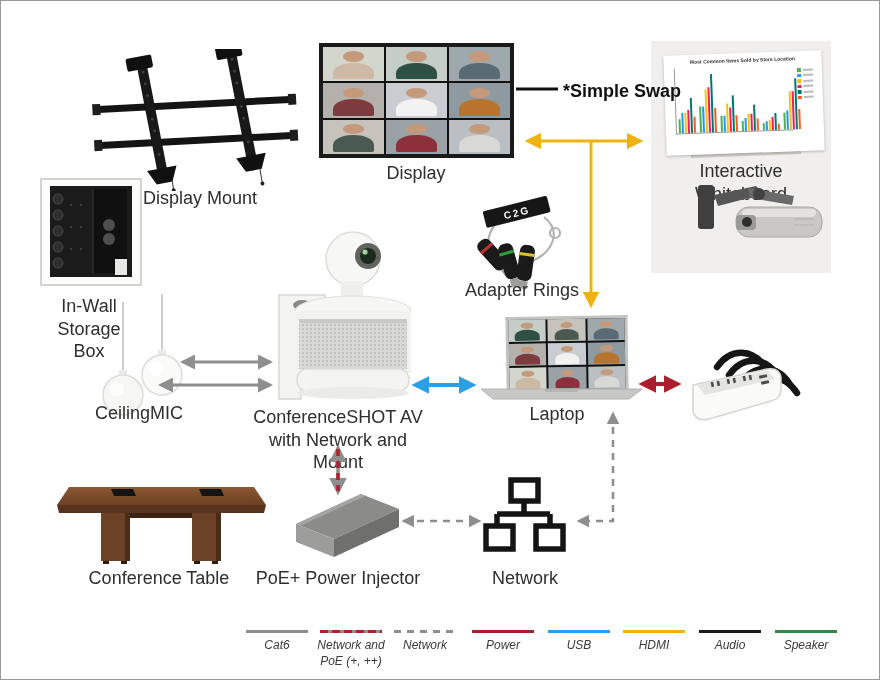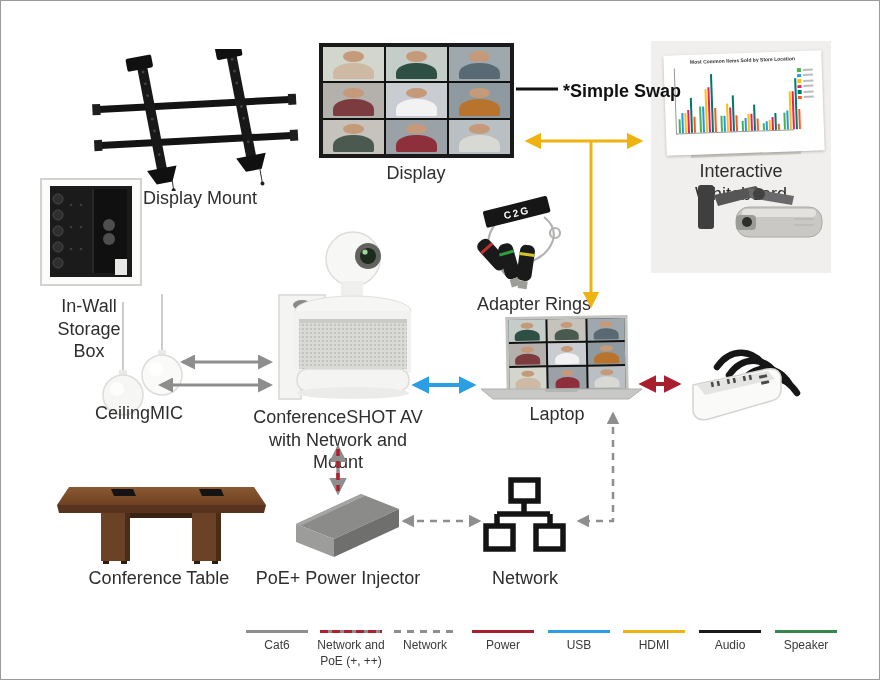--- a/index.html
+++ b/index.html
@@ -43,21 +43,21 @@
   .wb-leg-row{display:flex;align-items:center;gap:2px;}
   .wb-leg-sq{width:3.5px;height:3.5px;}
   .wb-leg-tx{width:10px;height:2px;background:#bbb;}
   #wb-tray{left:690px;top:152px;width:110px;height:3px;background:#cfcec9;transform:rotate(-2deg);}
   
   #laptop-screen{left:505px;top:315px;width:122px;height:75px;background:#111;
     border:3px solid #c3c3c1;border-bottom:2px solid #b5b5b3;box-sizing:border-box;transform:rotate(-1deg);}
   
   .leg-item{position:absolute;width:74px;text-align:center;}
   .leg-swatch{height:3px;width:62px;margin:0 auto 5px auto;}
-  .leg-label{font-size:12px;color:#3a3a3a;line-height:1.3;}
+  .leg-label{font-size:12px;color:#3a3a3a;line-height:1.3;font-style:italic;}
   .swatch-red-dash{background:repeating-linear-gradient(90deg,#b01f2e 0 8px,#8e8e8e 8px 12px);}
   .swatch-dashed{background:repeating-linear-gradient(90deg,#8e8e8e 0 7px,transparent 7px 13px);}
   
   #simple-swap-text{left:562px;top:80px;font-size:18px;font-weight:bold;color:#111;}
   svg{display:block;}
   #arrow-layer{position:absolute;left:0;top:0;pointer-events:none;}
 </style>
 </head>
 <body>
 
@@ -289,21 +289,21 @@
       <rect x="46" y="50" width="15" height="36" rx="6" fill="#1a1a1a"></rect>
       <rect x="46" y="58" width="15" height="3" fill="#2f9e3f"></rect>
       <rect x="49" y="86" width="9" height="8" fill="#9d9d9a"></rect>
     </g>
     <g transform="rotate(8 70 72)">
       <rect x="62" y="52" width="15" height="36" rx="6" fill="#1a1a1a"></rect>
       <rect x="62" y="60" width="15" height="3" fill="#d8c22a"></rect>
       <rect x="65" y="88" width="9" height="8" fill="#9d9d9a"></rect>
     </g>
   </svg>
-  <div class="dev-label" style="left:521px;top:292px;margin-left:12px;">Adapter Rings</div>
+  <div class="dev-label" style="left:521px;top:278px;">Adapter Rings</div>
 
   <div class="abs" id="laptop-screen">
     <div class="pgrid">
       <div class="person p2"></div>
       <div class="person p7"></div>
       <div class="person p3"></div>
       <div class="person p4"></div>
       <div class="person p5"></div>
       <div class="person p6"></div>
       <div class="person p1"></div>

